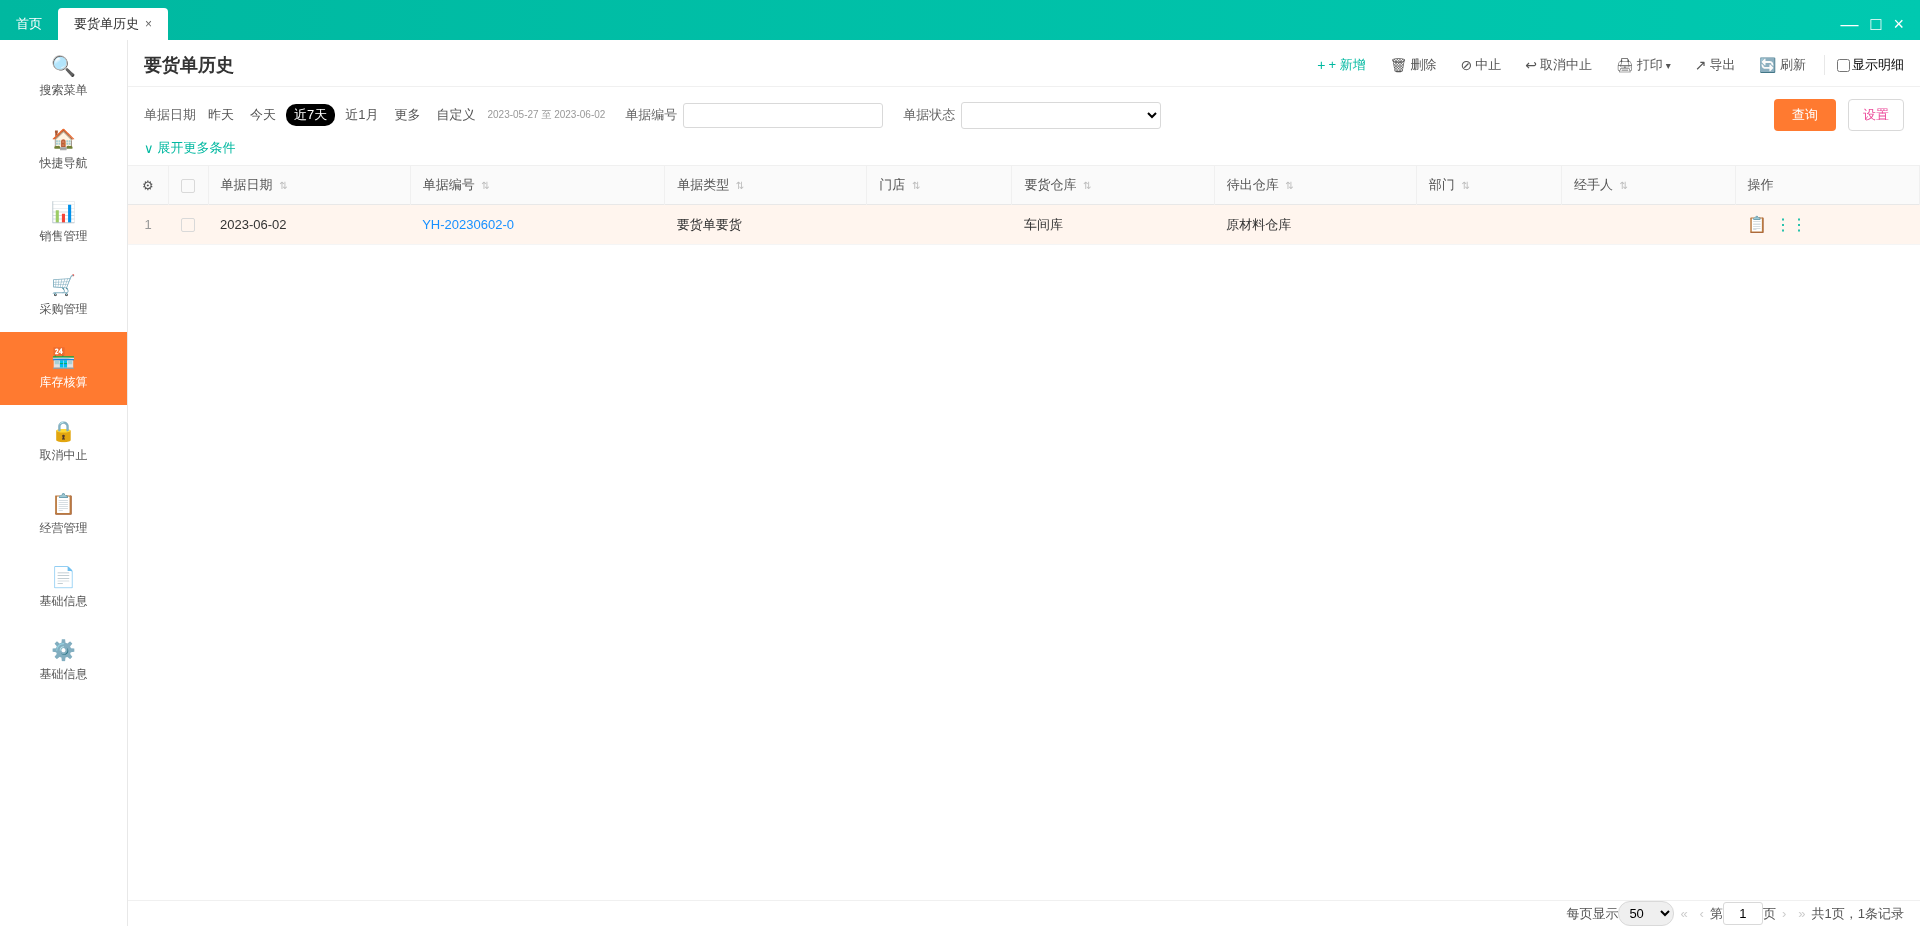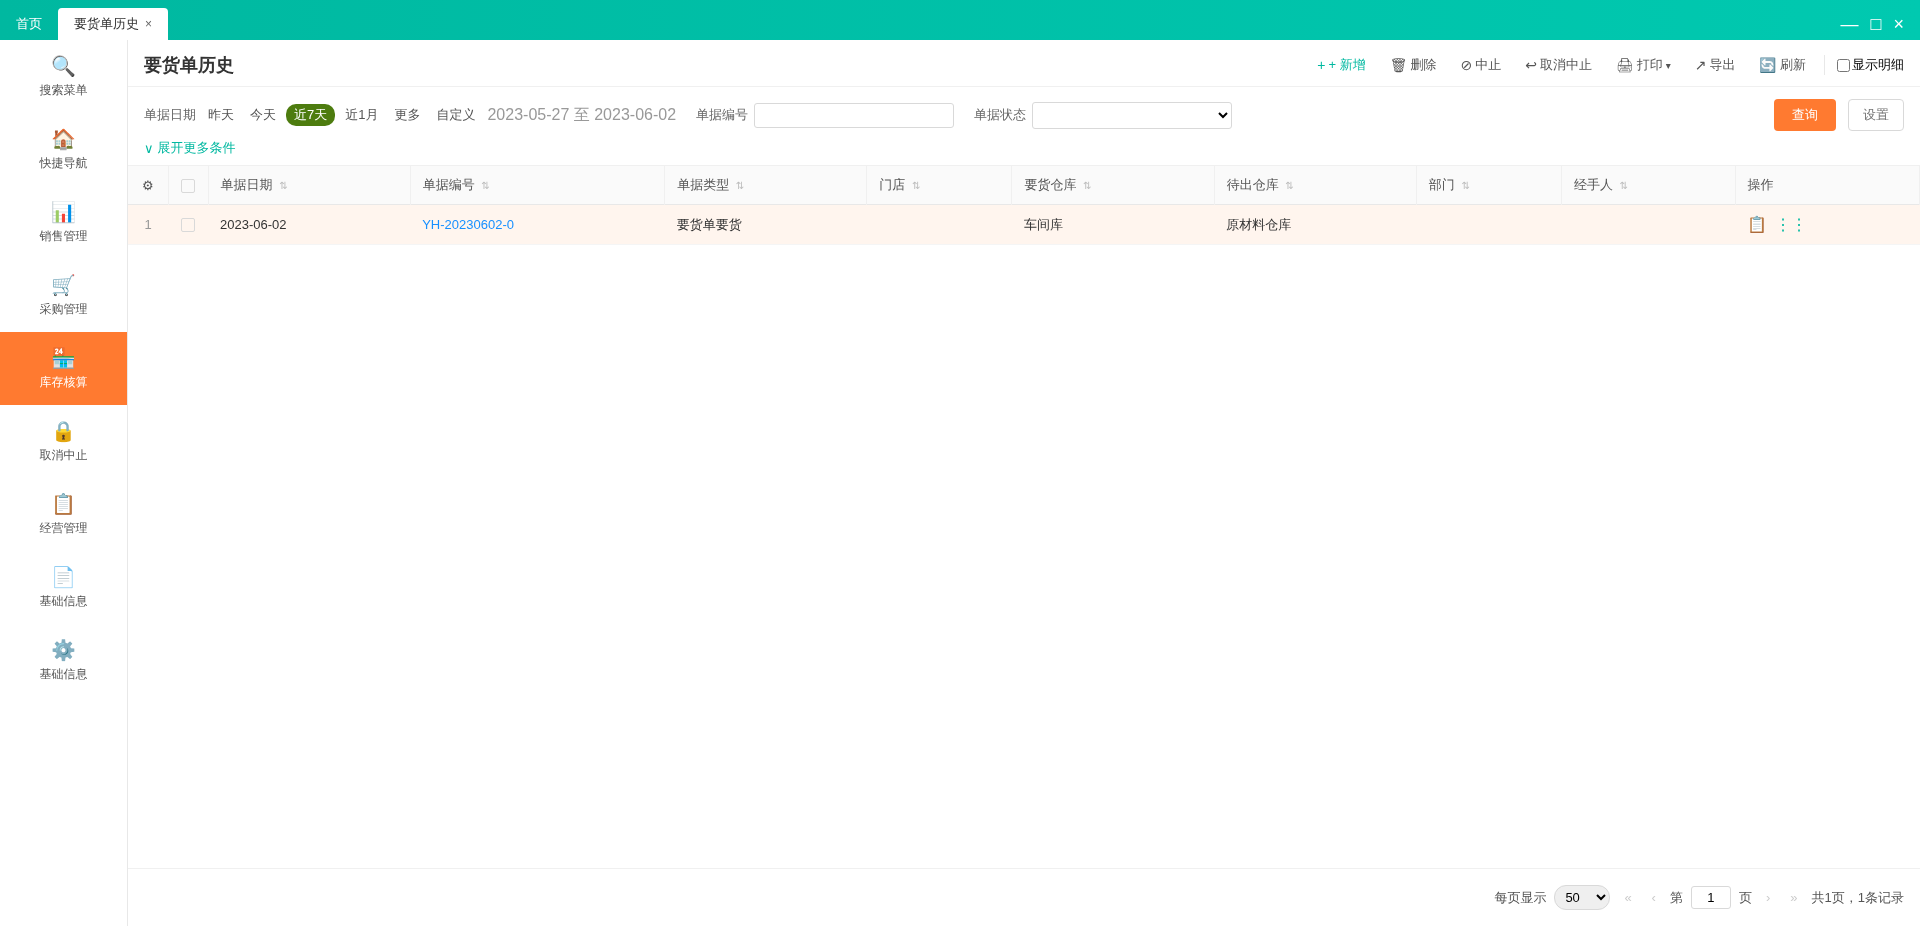--- a/index.html
+++ b/index.html
@@ -139,21 +139,21 @@
       background: #ff7a30;
       color: white;
       border: none;
       padding: 6px 18px;
       border-radius: 4px;
       cursor: pointer;
       font-size: 13px;
     }
     .btn-default {
       background: white;
-      color: #737373;
+      color: #ec4899;
       border: 1px solid #d9d9d9;
       padding: 6px 14px;
       border-radius: 4px;
       cursor: pointer;
       font-size: 13px;
     }
     .show-detail-cb { display: flex; align-items: center; gap: 2px; font-size: 13px; cursor: pointer; }
 
     
     .filter-area {
@@ -184,28 +184,28 @@
       gap: 4px;
     }
     .date-shortcut {
       cursor: pointer;
       color: #555;
       padding: 2px 6px;
       border-radius: 10px;
       font-size: 13px;
     }
     .date-shortcut.active {
-      background: #4d7c0f;
+      background: #000000;
       color: white;
       padding: 2px 8px;
       border-radius: 10px;
     }
     .date-range {
       color: #999;
-      font-size: 16px;
+      font-size: 10px;
     }
     .filter-input {
       border: 1px solid #d9d9d9;
       border-radius: 3px;
       padding: 4px 8px;
       width: 200px;
       font-size: 13px;
       outline: none;
     }
     .filter-select {
@@ -281,22 +281,21 @@
       display: flex;
       align-items: center;
       flex-shrink: 0;
     }
 
     
     .pagination-bar {
       display: flex;
       align-items: center;
       justify-content: flex-end;
-      padding: 16px 16px;
-      gap: 8px;
+      padding: 0 16px;
       border-top: 1px solid #f0f0f0;
       background: white;
       flex-shrink: 0;
       font-size: 13px;
       color: #555;
     }
     .page-select {
       border: 1px solid #d9d9d9;
       border-radius: 12px;
       padding: 3px 6px;

